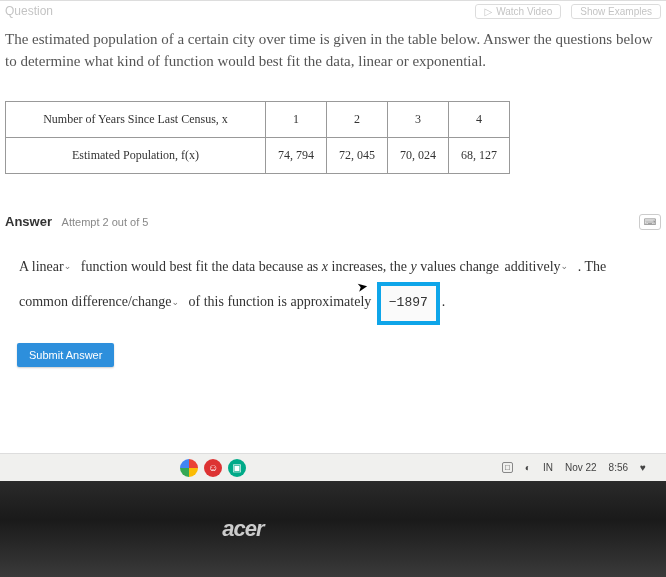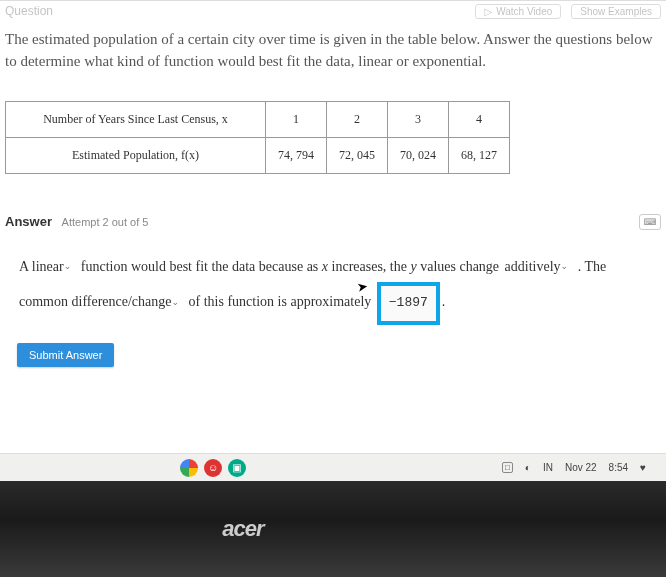--- a/index.html
+++ b/index.html
@@ -252,20 +252,20 @@
   <div class="tb-left">
     <div class="tb-ico" style="background:conic-gradient(#ea4335 0 25%, #fbbc05 0 50%, #34a853 0 75%, #4285f4 0);"></div>
     <div class="tb-ico" style="background:#d33;">☺</div>
     <div class="tb-ico" style="background:#0a8;">▣</div>
   </div>
   <div class="tb-right">
     <span style="border:1px solid #888;border-radius:2px;padding:0 2px;font-size:8px;">□</span>
     <span>◐</span>
     <span>IN</span>
     <span>Nov 22</span>
-    <span>8:54</span>
+    <span>8:56</span>
     <span>♥</span>
   </div>
 </div>
 
 <div class="bezel">
   <div class="acer">acer</div>
 </div>
 
 </body></html>

